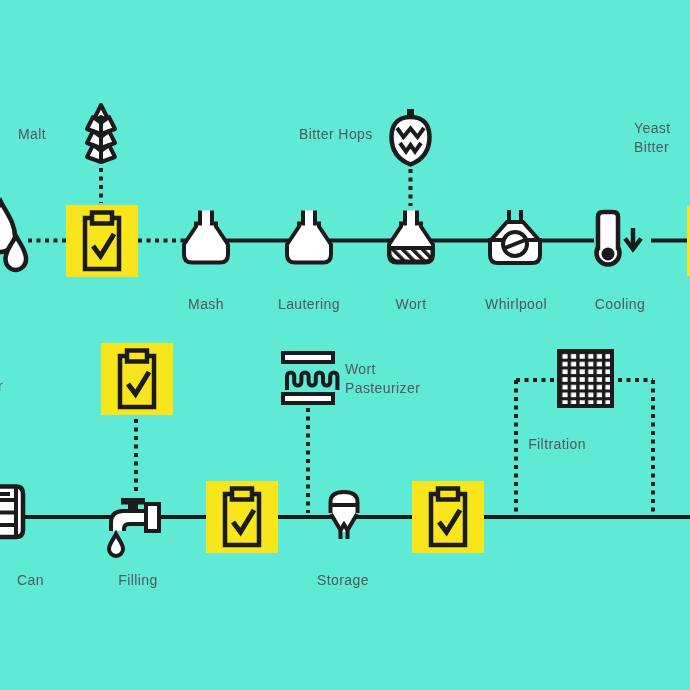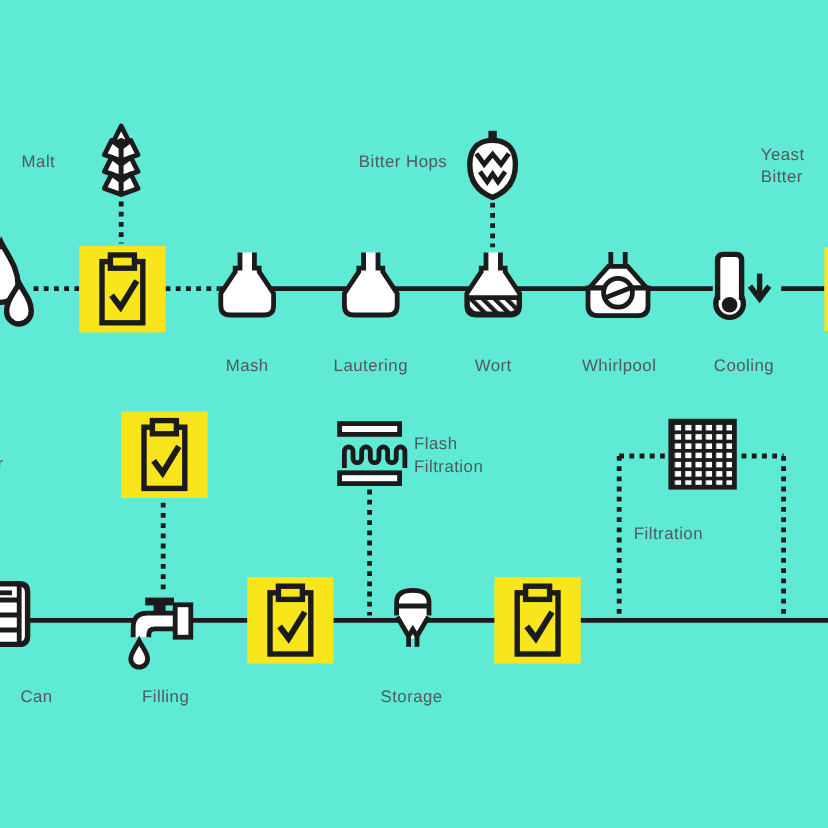--- a/index.html
+++ b/index.html
@@ -184,16 +184,16 @@
   <div class="lbl center" style="left:176px;top:295px;width:60px;">Mash</div>
   <div class="lbl center" style="left:274px;top:295px;width:70px;">Lautering</div>
   <div class="lbl center" style="left:386px;top:295px;width:50px;">Wort</div>
   <div class="lbl center" style="left:481px;top:295px;width:70px;">Whirlpool</div>
   <div class="lbl center" style="left:590px;top:295px;width:60px;">Cooling</div>
 
   <div class="lbl" style="left:-2px;top:377px;width:14px;">r</div>
   <div class="lbl" style="left:17px;top:571px;width:26px;">Can</div>
   <div class="lbl center" style="left:108px;top:571px;width:60px;">Filling</div>
   <div class="lbl center" style="left:313px;top:571px;width:60px;">Storage</div>
-  <div class="lbl" style="left:345px;top:360px;width:92px;">Flash Filtration</div>
+  <div class="lbl" style="left:345px;top:360px;width:92px;">Wort Pasteurizer</div>
   <div class="lbl center" style="left:521px;top:435px;width:72px;">Filtration</div>
 
 </div>
 
 </body></html>

